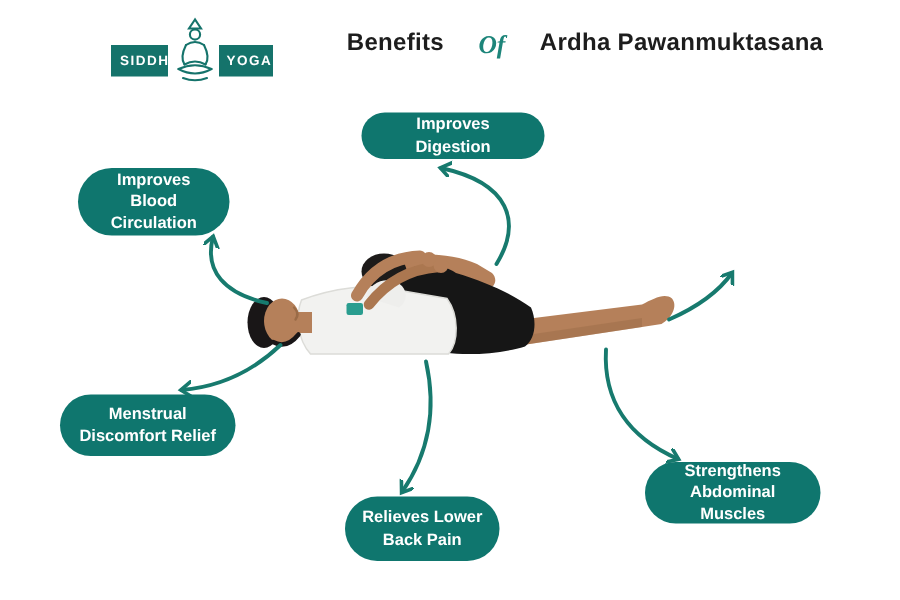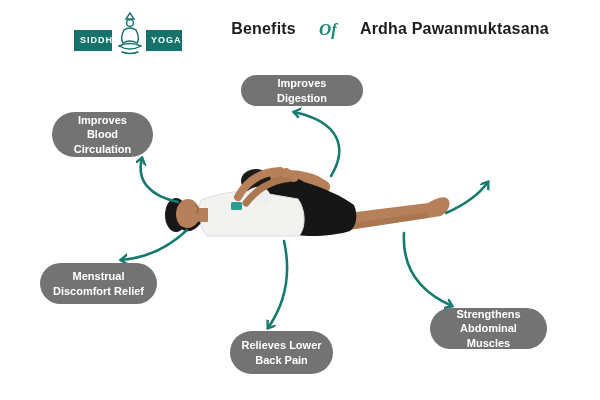--- a/index.html
+++ b/index.html
@@ -25,21 +25,21 @@
     display:flex;align-items:flex-start;justify-content:center;gap:6px;white-space:nowrap;
   }
   .title .bold{font-weight:700;font-size:16px;color:#1d1d1d;letter-spacing:.2px;}
   .title .script{
     font-family:"Liberation Serif", serif;font-style:italic;
     font-size:17px;color:#1d857a;font-weight:600;margin:0 17px;
   }
 
   
   .pill{
-    position:absolute;background:#737373;color:#ffffff;
+    position:absolute;background:#0f766e;color:#ffffff;
     border-radius:999px;display:flex;align-items:center;justify-content:center;
     text-align:center;font-weight:700;font-size:11px;line-height:1.3;
     padding:0 10px;box-sizing:border-box;
   }
   .p-digestion {left:241px;top:75px; width:122px;height:31px;}
   .p-blood     {left:52px; top:112px;width:101px;height:45px;}
   .p-gas       {left:429px;top:139px;width:117px;height:40px;}
   .p-menstrual {left:40px; top:263px;width:117px;height:41px;}
   .p-backpain  {left:230px;top:331px;width:103px;height:43px;}
   .p-abdominal {left:430px;top:308px;width:117px;height:41px;}

